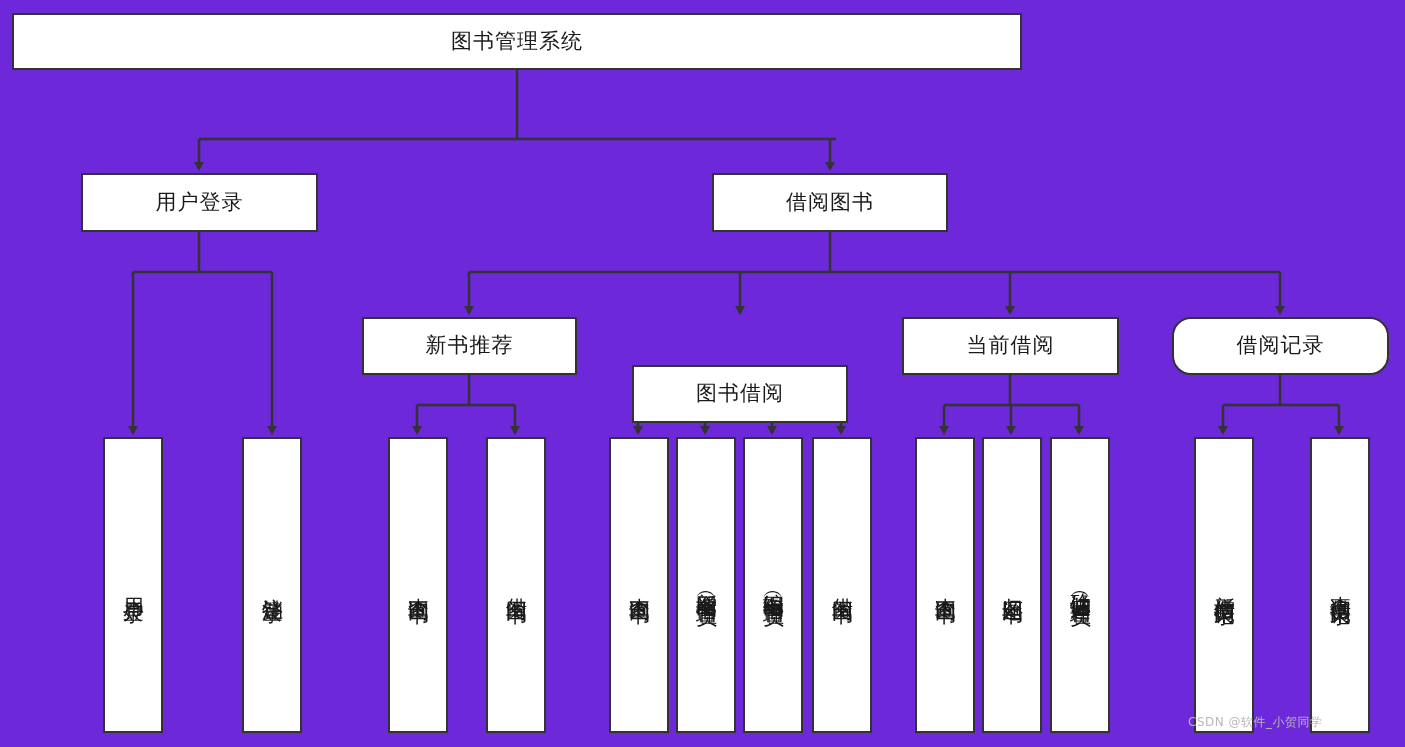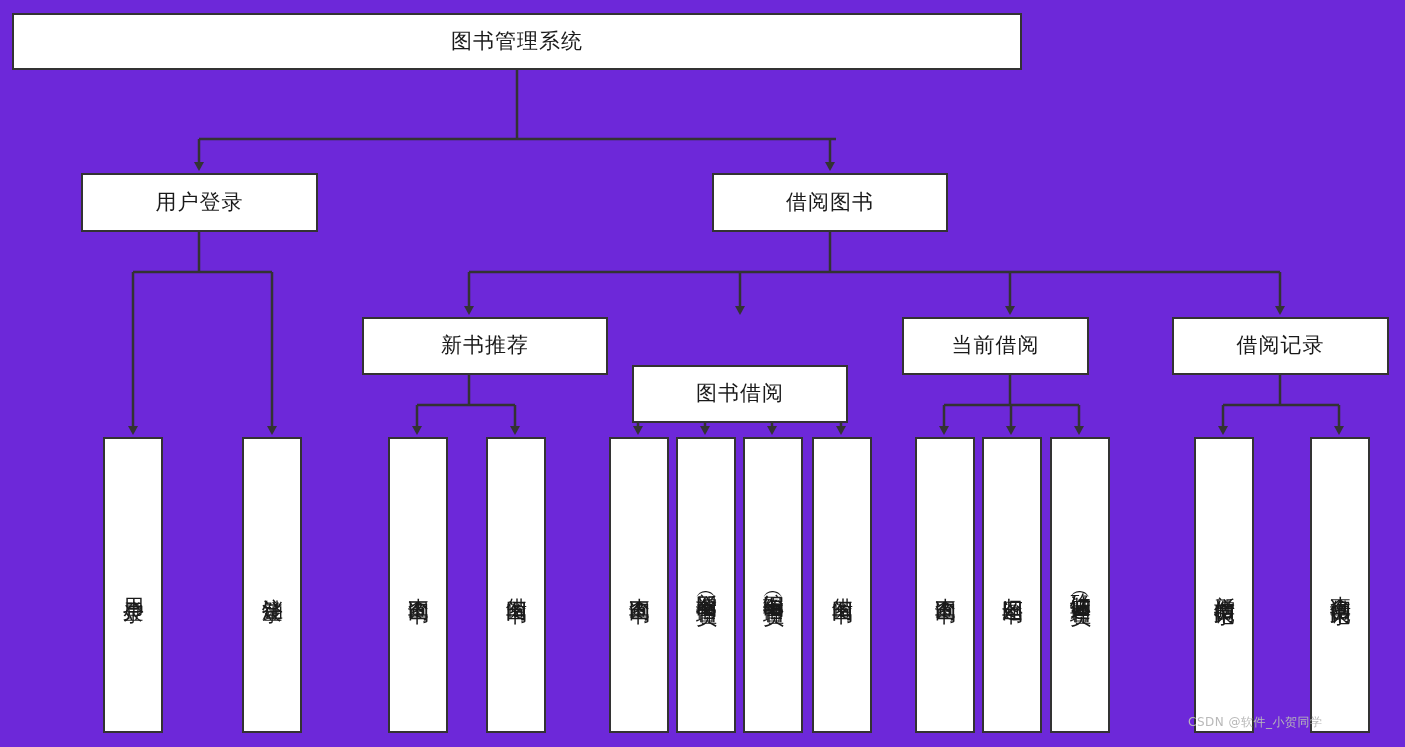--- a/index.html
+++ b/index.html
@@ -125,30 +125,30 @@
     <span class="label">图书管理系统</span>
   </div>
 
   <div class="node horizontal" style="left:81px; top:173px; width:237px; height:59px;">
     <span class="label">用户登录</span>
   </div>
   <div class="node horizontal" style="left:712px; top:173px; width:236px; height:59px;">
     <span class="label">借阅图书</span>
   </div>
 
-  <div class="node horizontal" style="left:362px; top:317px; width:246px; height:58px;">
+  <div class="node horizontal" style="left:362px; top:317px; width:215px; height:58px;">
     <span class="label">新书推荐</span>
   </div>
   <div class="node horizontal" style="left:632px; top:317px; width:216px; height:58px;margin-top:48px;">
     <span class="label">图书借阅</span>
   </div>
-  <div class="node horizontal" style="left:902px; top:317px; width:187px; height:58px;">
+  <div class="node horizontal" style="left:902px; top:317px; width:217px; height:58px;">
     <span class="label">当前借阅</span>
   </div>
-  <div class="node horizontal" style="left:1172px; top:317px; width:217px; height:58px;">
+  <div class="node horizontal" style="left:1172px; top:317px; width:217px; height:58px;border-radius:19px;">
     <span class="label">借阅记录</span>
   </div>
 
   <div class="node vertical" style="left:103px; top:437px; width:60px; height:296px;">
     <span class="label">用户登录</span>
   </div>
   <div class="node vertical" style="left:242px; top:437px; width:60px; height:296px;">
     <span class="label">注销登录</span>
   </div>
 

